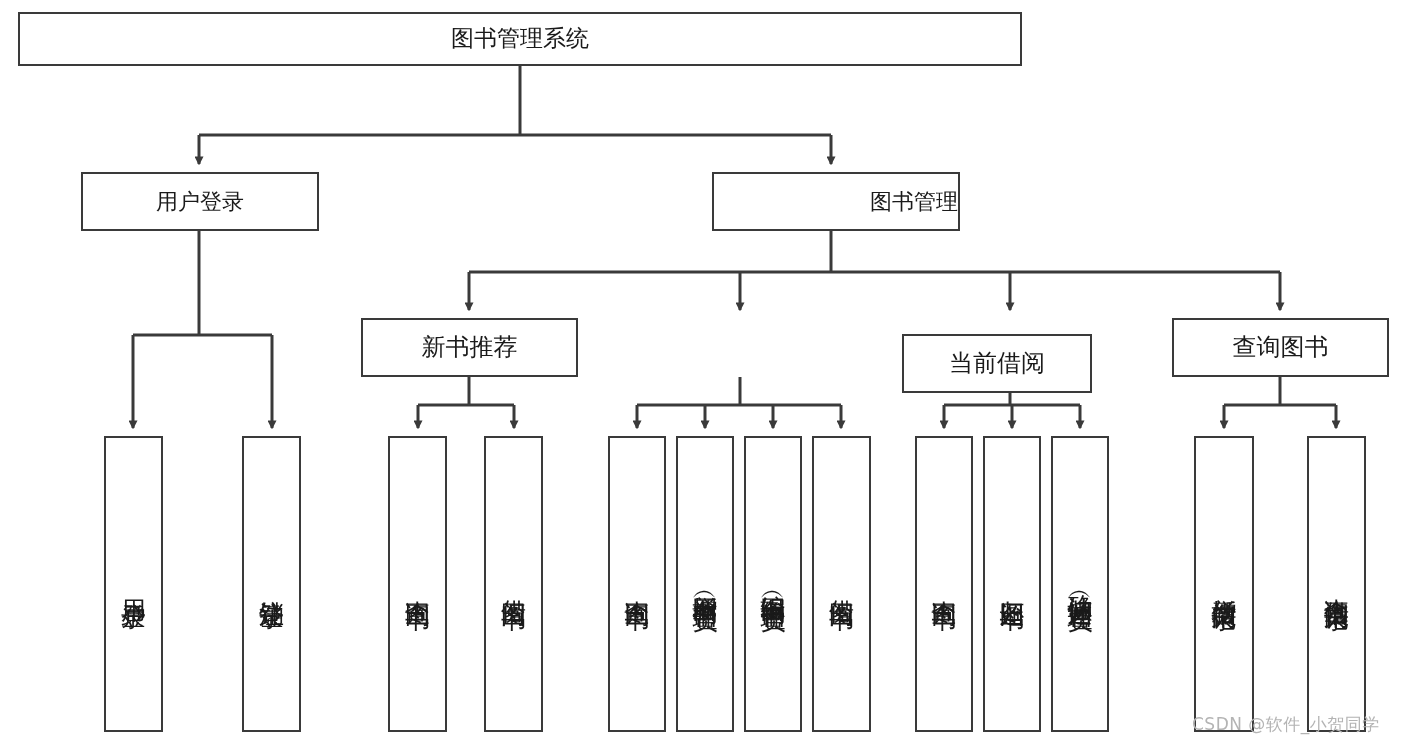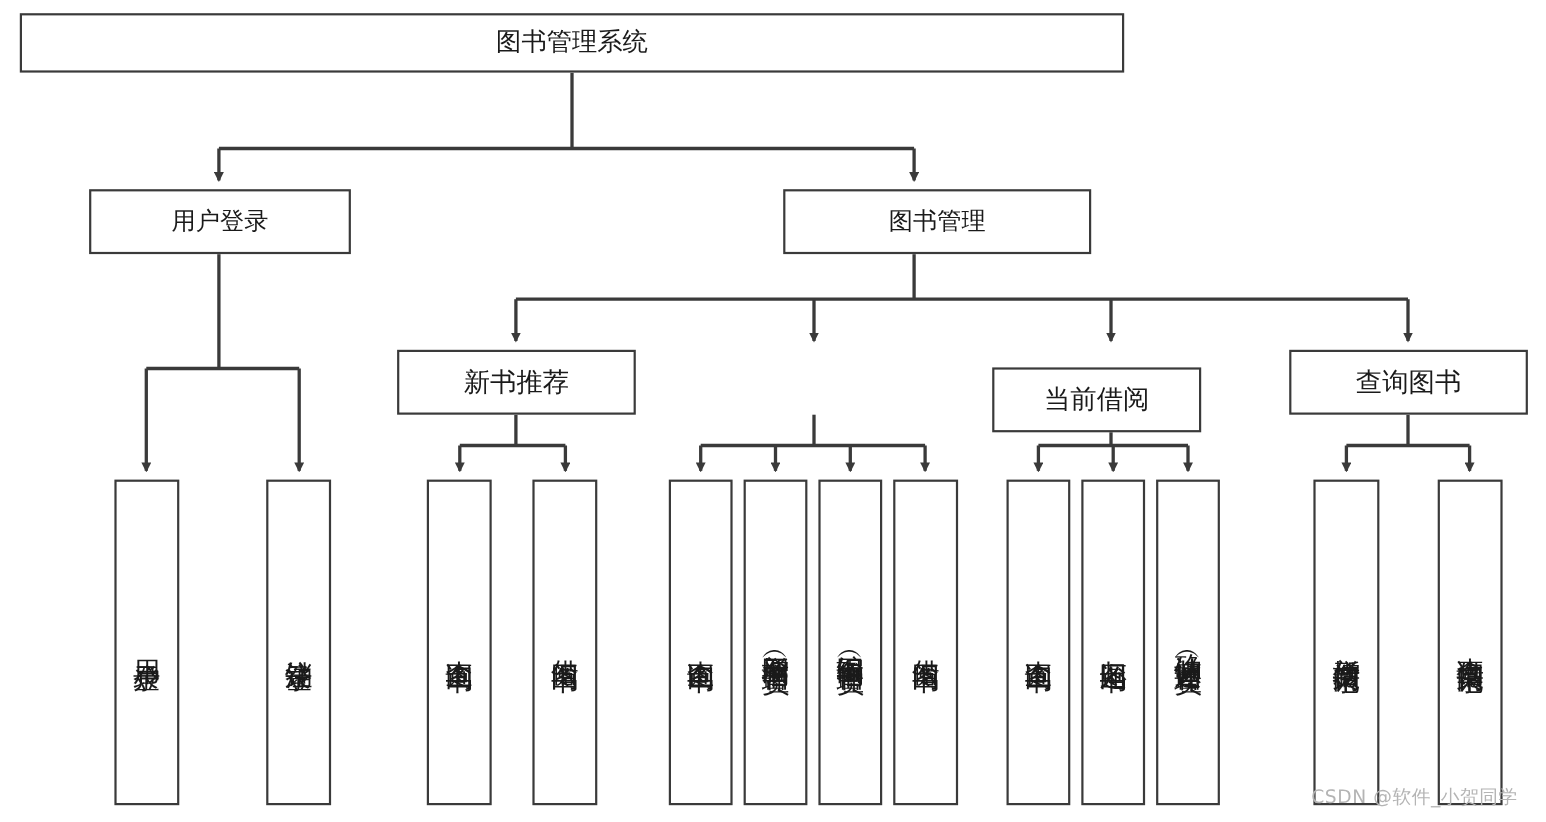--- a/index.html
+++ b/index.html
@@ -131,21 +131,21 @@
     </g>
   </svg>
 
   <div class="node node-root" style="left:18px; top:12px; width:1004px; height:54px;">
     <span class="label">图书管理系统</span>
   </div>
 
   <div class="node node-l1" style="left:81px; top:172px; width:238px; height:59px;">
     <span class="label">用户登录</span>
   </div>
-  <div class="node node-l1" style="left:712px; top:172px; width:280px; height:59px;">
+  <div class="node node-l1" style="left:712px; top:172px; width:248px; height:59px;justify-content:flex-end;">
     <span class="label">图书管理</span>
   </div>
 
   <div class="node node-l2" style="left:361px; top:318px; width:217px; height:59px;">
     <span class="label">新书推荐</span>
   </div>
   <div class="node node-l2" style="left:902px; top:318px; width:190px; height:59px;margin-top:16px;">
     <span class="label">当前借阅</span>
   </div>
   <div class="node node-l2" style="left:1172px; top:318px; width:217px; height:59px;">

